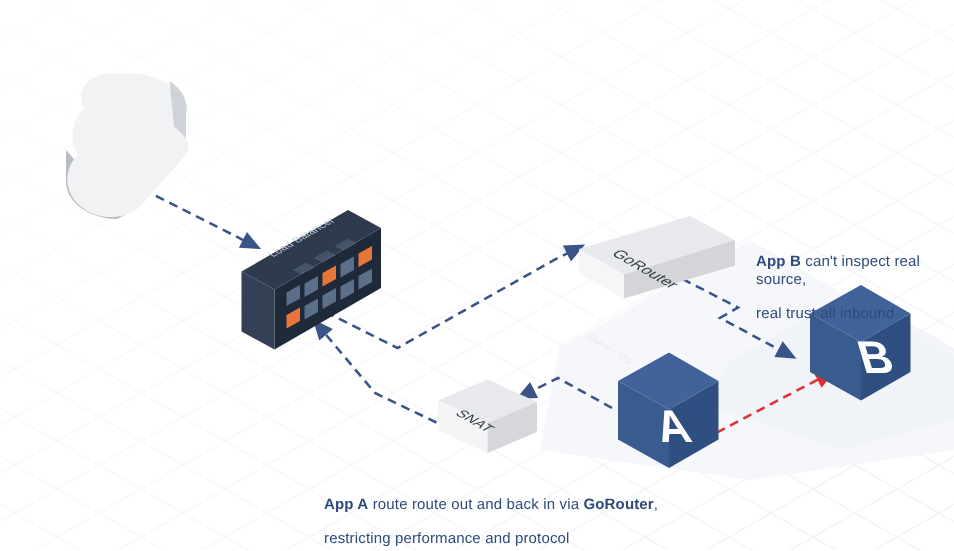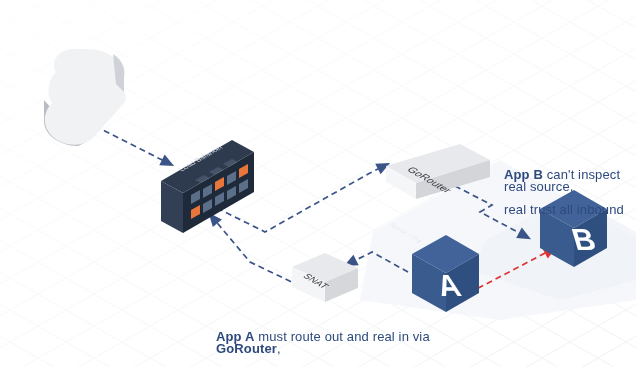--- a/index.html
+++ b/index.html
@@ -8,21 +8,21 @@
     background:#ffffff;
     font-family:"Liberation Sans", sans-serif;
     overflow:hidden;
     position:relative;
   }
   #stage{position:absolute;inset:0;width:636px;height:367px;}
   svg.layer{position:absolute;left:0;top:0;width:636px;height:367px;overflow:visible;}
   .txt-annot{
     position:absolute;
     color:#2e4a7d;
-    font-size:13px;
+    font-size:10px;
     line-height:11.4px;
     letter-spacing:0.01em;
     font-family:"Liberation Sans", sans-serif;
     white-space:pre-line;
   }
   .txt-annot b{font-weight:bold;color:#2e4a7d;}
   .annot-b{left:504px;top:158px;width:132px;}
   .annot-a{left:216px;top:320px;width:250px;}
   .lbl-iso{
     position:absolute;
@@ -198,16 +198,17 @@
     </g>
   </svg>
   <div class="cube-letter letter-b">B</div>
 
   <div class="txt-annot annot-b">
     <b>App B</b><span> can't inspect real source,</span><br>
     <span>real trust all inbound</span>
   </div>
 
   <div class="txt-annot annot-a">
-    <b>App A</b><span> must route out and real in via </span><b>GoRouter</b><span>,</span><br>
+    <b>App A</b><span> route route out and back in via </span><b>GoRouter</b><span>,</span><br>
+    <span>restricting performance and protocol</span>
   </div>
 
 </div>
 
 </body></html>

